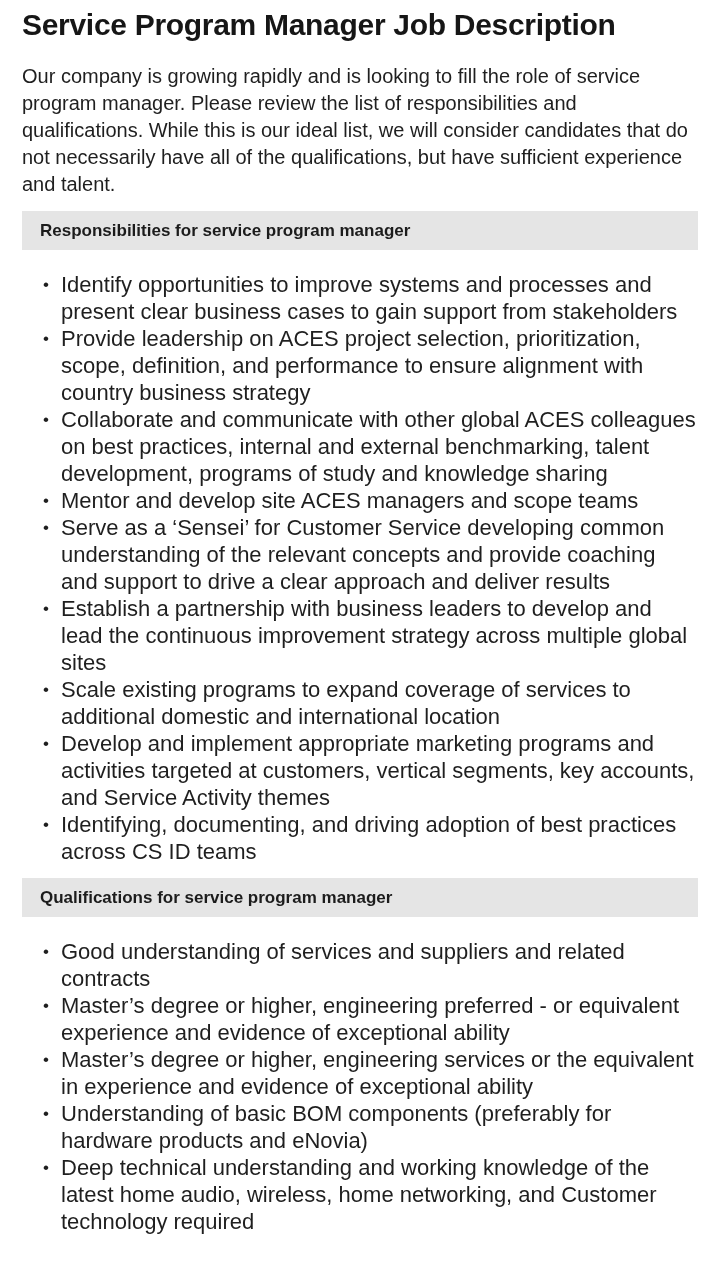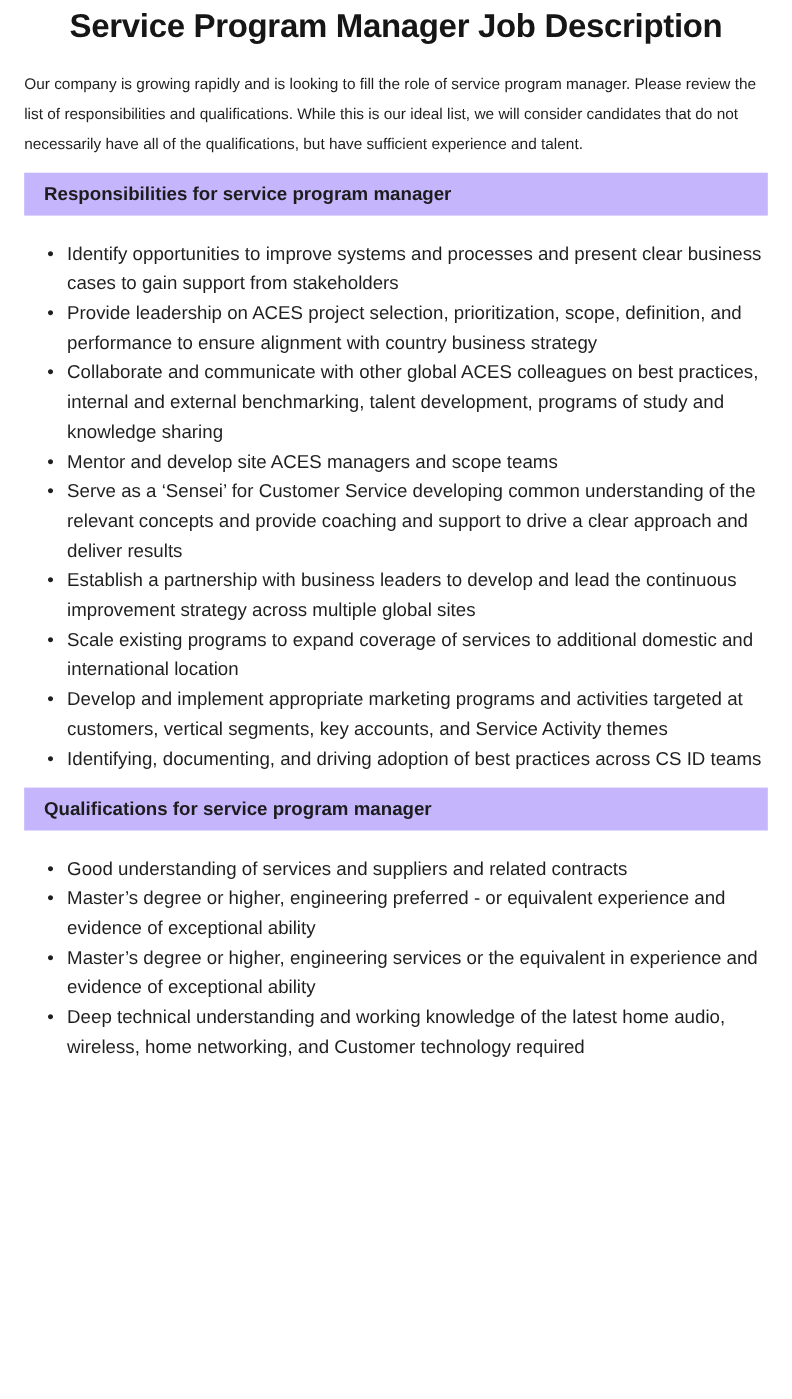--- a/index.html
+++ b/index.html
@@ -16,49 +16,49 @@
     color: #1f1f1f;
     -webkit-font-smoothing: antialiased;
   }
   main {
     padding: 0 22px;
   }
   h1.doc-title {
     font-size: 30px;
     line-height: 36px;
     font-weight: bold;
-    text-align: center;
+    text-align: left;
     letter-spacing: -0.3px;
     margin: 7px 0 20px 0;
     color: #161616;
   }
   p.intro {
-    font-size: 14px;
+    font-size: 20px;
     line-height: 27px;
     margin: 0 0 0 0;
     color: #1f1f1f;
   }
   .section-heading {
     margin-top: 13px;
-    background: #c4b5fd;
+    background: #e5e5e5;
     font-size: 17px;
     line-height: 21px;
     font-weight: bold;
     padding: 9px 18px;
     color: #1c1c1c;
   }
   ul.doc-list {
     list-style: none;
     margin: 21px 0 0 0;
     padding: 0;
   }
   ul.doc-list li {
     position: relative;
     padding-left: 39px;
-    font-size: 17px;
+    font-size: 22px;
     line-height: 27px;
     color: #1f1f1f;
   }
   ul.doc-list li::before {
     content: "\2022";
     position: absolute;
     left: 21px;
     top: 0;
     font-size: 17px;
     line-height: 27px;
@@ -89,17 +89,18 @@
         <li>Identifying, documenting, and driving adoption of best practices across CS ID teams</li>
       </ul>
   </section>
 
   <section class="doc-section">
     <div class="section-heading">Qualifications for service program manager</div>
     <ul class="doc-list">
         <li>Good understanding of services and suppliers and related contracts</li>
         <li>Master’s degree or higher, engineering preferred - or equivalent experience and evidence of exceptional ability</li>
         <li>Master’s degree or higher, engineering services or the equivalent in experience and evidence of exceptional ability</li>
+        <li>Understanding of basic BOM components (preferably for hardware products and eNovia)</li>
         <li>Deep technical understanding and working knowledge of the latest home audio, wireless, home networking, and Customer technology required</li>
       </ul>
   </section>
 
 </main>
 
 </body></html>

